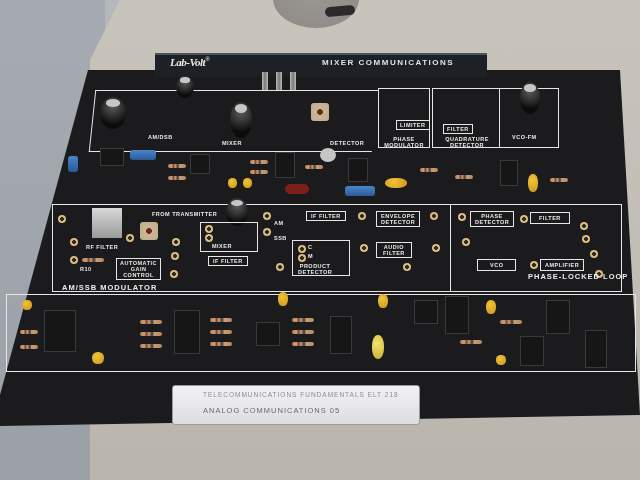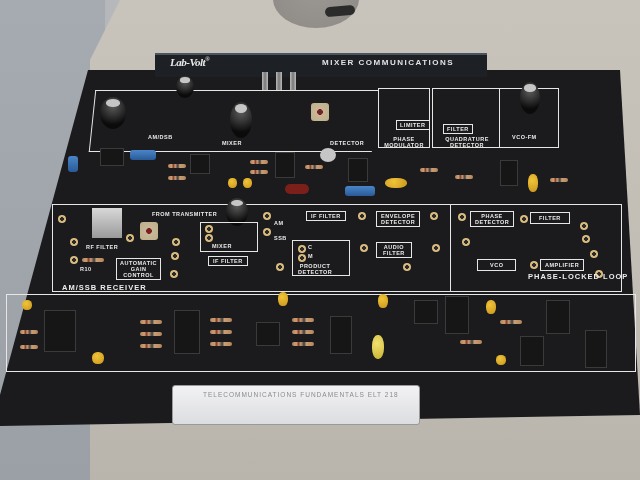--- a/index.html
+++ b/index.html
@@ -125,21 +125,21 @@
 <div class="lbl" style="left:308px;top:244px;">C</div>
 <div class="lbl" style="left:308px;top:253px;">M</div>
 <div class="lbl" style="left:298px;top:263px;">
   <div>PRODUCT</div>
   <div>DETECTOR</div>
 </div>
 <div class="box lbl" style="left:376px;top:242px;padding:1px 6px;">
   <div>AUDIO</div>
   <div>FILTER</div>
 </div>
-<div class="sect-lbl" style="left:62px;top:283px;">AM/SSB RECEIVER</div>
+<div class="sect-lbl" style="left:62px;top:283px;">AM/SSB MODULATOR</div>
 
 <div class="jack" style="left:58px;top:215px;"></div>
 <div class="jack" style="left:70px;top:238px;"></div>
 <div class="jack" style="left:70px;top:256px;"></div>
 <div class="jack" style="left:126px;top:234px;"></div>
 <div class="jack" style="left:172px;top:238px;"></div>
 <div class="jack" style="left:171px;top:252px;"></div>
 <div class="jack" style="left:170px;top:270px;"></div>
 <div class="jack" style="left:205px;top:225px;"></div>
 <div class="jack" style="left:205px;top:234px;"></div>
@@ -198,13 +198,14 @@
 <div class="res" style="left:292px;top:318px;width:22px;"></div>
 <div class="res" style="left:292px;top:330px;width:22px;"></div>
 <div class="res" style="left:292px;top:342px;width:22px;"></div>
 <div class="res" style="left:460px;top:340px;width:22px;"></div>
 <div class="res" style="left:500px;top:320px;width:22px;"></div>
 <div class="res" style="left:20px;top:330px;width:18px;"></div>
 <div class="res" style="left:20px;top:345px;width:18px;"></div>
 
 <div class="label-card">
   <div class="label-line" style="left:30px;top:5px;font-size:6.5px;color:#8b8b90;">TELECOMMUNICATIONS FUNDAMENTALS   ELT 218</div>
+  <div class="label-line" style="left:30px;top:20px;">ANALOG COMMUNICATIONS    05</div>
 </div>
 
 </body></html>

